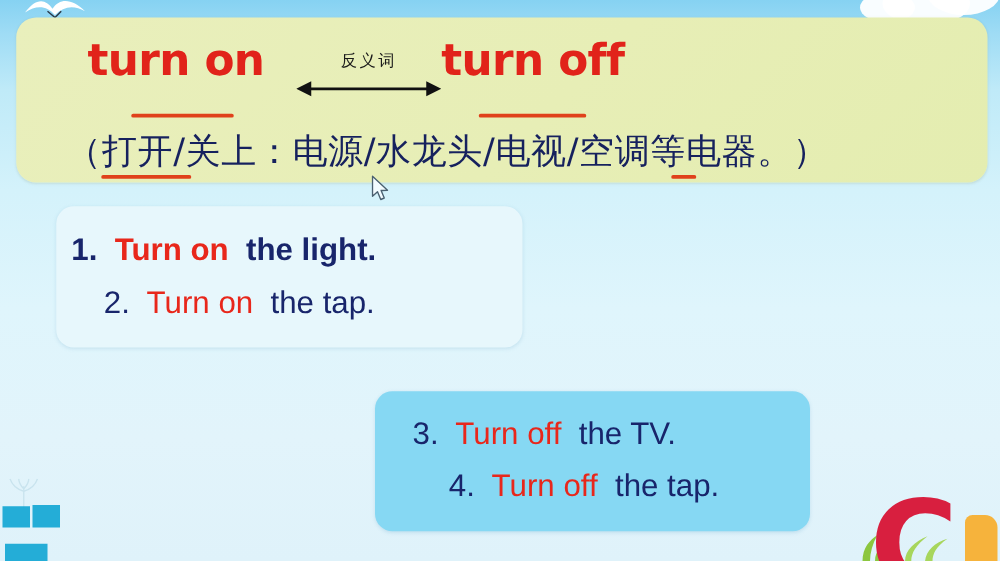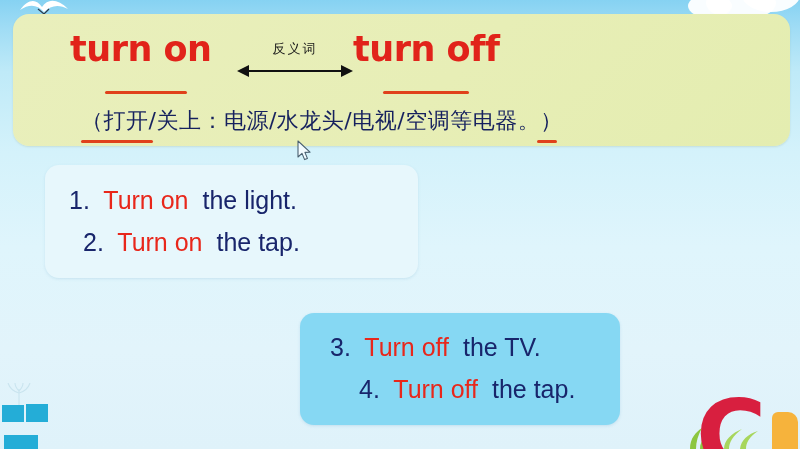--- a/index.html
+++ b/index.html
@@ -127,24 +127,24 @@
     text-align: center;
     font-family: "DejaVu Sans", sans-serif;
     font-size: 13px;
     color: #1a1a1a;
     letter-spacing: 2px;
   }
   .arrow-svg { position: absolute; left: 2px; top: 22px; }
 
   .cn-line {
     position: absolute;
-    left: 68px;
+    left: 40px;
     top: 92px;
     font-family: "DejaVu Sans", sans-serif;
-    font-size: 22px;
+    font-size: 28px;
     line-height: 30px;
     color: #16215e;
     white-space: nowrap;
     letter-spacing: 0.5px;
   }
   .ul-red.u3 { left: 68px;  top: 126px; width: 72px; }
   .ul-red.u4 { left: 524px; top: 126px; width: 20px; }
 
   
   .card {
@@ -159,30 +159,31 @@
     background: #e7f7fc;
     box-shadow: 0 1px 3px rgba(110,170,200,.22);
   }
   #card-blue {
     left: 300px;
     top: 313px;
     width: 320px;
     height: 112px;
     background: #86d8f3;
     box-shadow: 0 1px 3px rgba(90,160,200,.22);
+    padding-left: 28px;
   }
   .s-line {
     position: absolute;
     font-family: "Liberation Sans", sans-serif;
     font-size: 25px;
     line-height: 30px;
     color: #18256b;
     white-space: nowrap;
   }
-  #card-white .s-line.l1 { left: 24px; top: 20px; }
+  #card-white .s-line.l1 { left: 12px; top: 20px; font-weight: bold; }
   #card-white .s-line.l2 { left: 38px; top: 62px; }
   #card-blue  .s-line.l1 { left: 30px; top: 19px; }
   #card-blue  .s-line.l2 { left: 30px; top: 61px; margin-left: 29px; }
   .s-num  { color: #18256b; }
   .s-red  { color: #e8271b; }
   .s-rest { color: #18256b; }
 
   
   #cursor {
     position: absolute;

